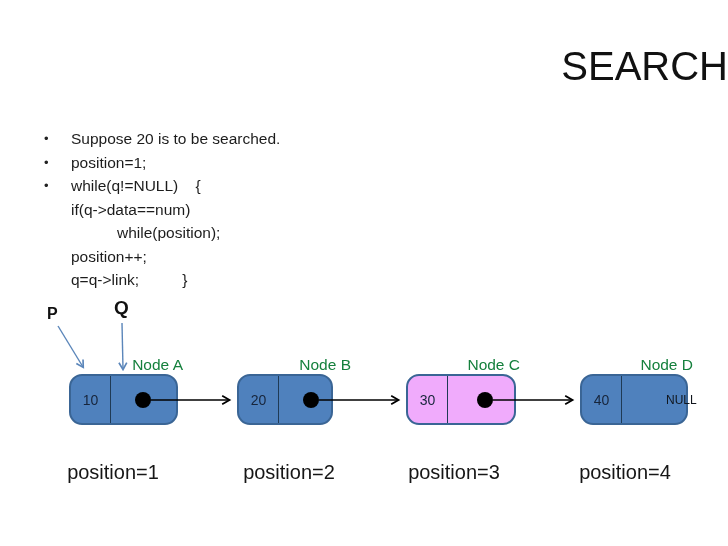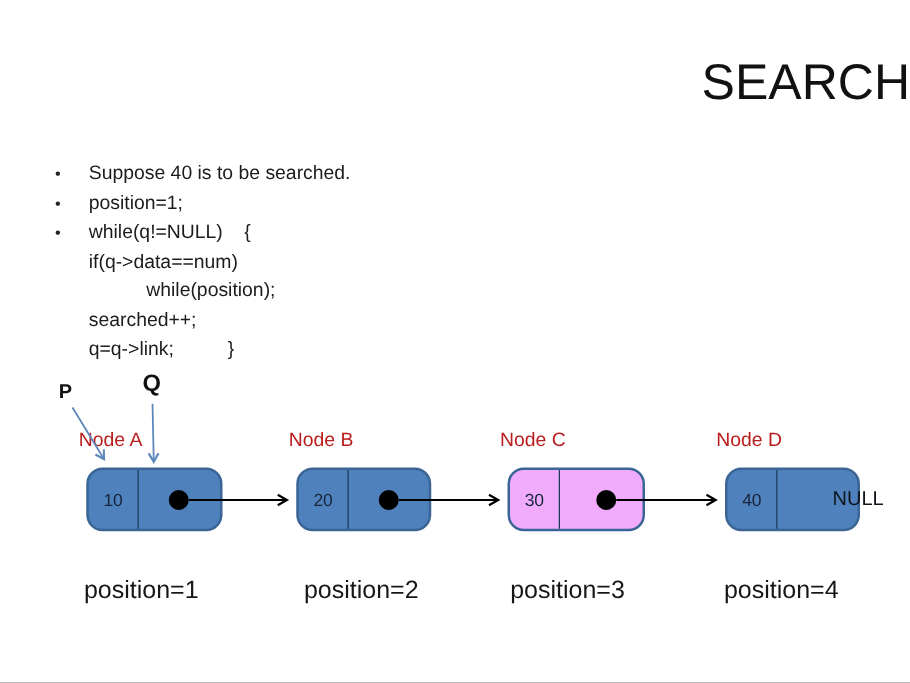--- a/index.html
+++ b/index.html
@@ -26,83 +26,83 @@
   .code-line{position:relative;white-space:pre;padding-left:35px;height:23.5px;}
   .code-line .b{
     position:absolute;left:8px;top:0;
     font-size:13px;color:#222;
   }
   .code-line.indent-1{padding-left:81px;}
   .ptr-label{position:absolute;font-weight:bold;color:#111;}
   .ptr-label.p{left:47px;top:305px;font-size:16px;}
   .ptr-label.q{left:114px;top:297px;font-size:19px;}
   .node-label{
-    position:absolute;top:344px;width:120px;
-    text-align:left;font-size:15.5px;color:#b91c1c;
+    position:absolute;top:356px;width:120px;
+    text-align:right;font-size:15.5px;color:#15803d;
   }
   .node{
     position:absolute;top:374px;height:51px;width:109px;
     border-radius:13px;
     background:#4f81bd;
     border:2px solid #3a6595;
     box-sizing:border-box;
     display:flex;
     gap:44px;
   }
   .node .cell-data{
     width:39px;flex:0 0 39px;
     border-right:1.6px solid #1f3a55;
     display:flex;align-items:center;justify-content:center;
     font-size:14px;color:#17253b;
   }
   .node .cell-next{
     flex:1;display:flex;align-items:center;justify-content:center;
-    font-size:16px;color:#10151c;
+    font-size:12px;color:#10151c;
   }
   .pos-label{
     position:absolute;top:461px;
     transform:translateX(-50%);
     font-size:20px;color:#161616;white-space:nowrap;
   }
   svg.overlay{position:absolute;left:0;top:0;pointer-events:none;}
   .link-line{stroke:#000000;stroke-width:1.5;fill:none;}
   .ptr-line{stroke:#5b86ba;stroke-width:1.4;fill:none;}
   .mk-black{stroke:#000000;}
   .mk-blue{stroke:#5b86ba;}
 </style>
 </head>
 <body>
 
 <div class="slide">
 
   <h1 class="title">SEARCH</h1>
 
   <div class="code-block">
-    <div class="code-line"><span class="b">•</span><span>Suppose 40 is to be searched.</span></div>
+    <div class="code-line"><span class="b">•</span><span>Suppose 20 is to be searched.</span></div>
     <div class="code-line"><span class="b">•</span><span>position=1;</span></div>
     <div class="code-line"><span class="b">•</span><span>while(q!=NULL)    {</span></div>
     <div class="code-line"><span>if(q-&gt;data==num)</span></div>
     <div class="code-line indent-1"><span>while(position);</span></div>
-    <div class="code-line"><span>searched++;</span></div>
+    <div class="code-line"><span>position++;</span></div>
     <div class="code-line"><span>q=q-&gt;link;          }</span></div>
   </div>
 
   <div class="ptr-label p">P</div>
   <div class="ptr-label q">Q</div>
 
   <div class="node-label" style="left:63px">Node A</div>
   <div class="node-label" style="left:231px">Node B</div>
   <div class="node-label" style="left:400px">Node C</div>
   <div class="node-label" style="left:573px">Node D</div>
 
   <div class="node" style="left: 69px; width: 109px; background-color: rgb(79, 129, 189); border-color: rgb(58, 101, 149);">
     <div class="cell-data">10</div>
     <div class="cell-next"></div>
   </div>
-  <div class="node" style="left: 237px; width: 108px; background-color: rgb(79, 129, 189); border-color: rgb(58, 101, 149);">
+  <div class="node" style="left: 237px; width: 96px; background-color: rgb(79, 129, 189); border-color: rgb(58, 101, 149);">
     <div class="cell-data">20</div>
     <div class="cell-next"></div>
   </div>
   <div class="node" style="left: 406px; width: 110px; background-color: #f0abfc; border-color: rgb(58, 101, 149);">
     <div class="cell-data">30</div>
     <div class="cell-next"></div>
   </div>
   <div class="node" style="left: 580px; width: 108px; background-color: rgb(79, 129, 189); border-color: rgb(58, 101, 149);">
     <div class="cell-data">40</div>
     <div class="cell-next">NULL</div>

